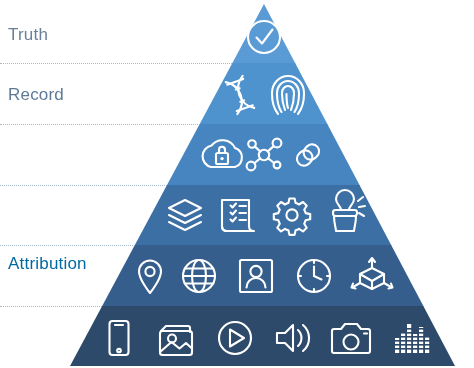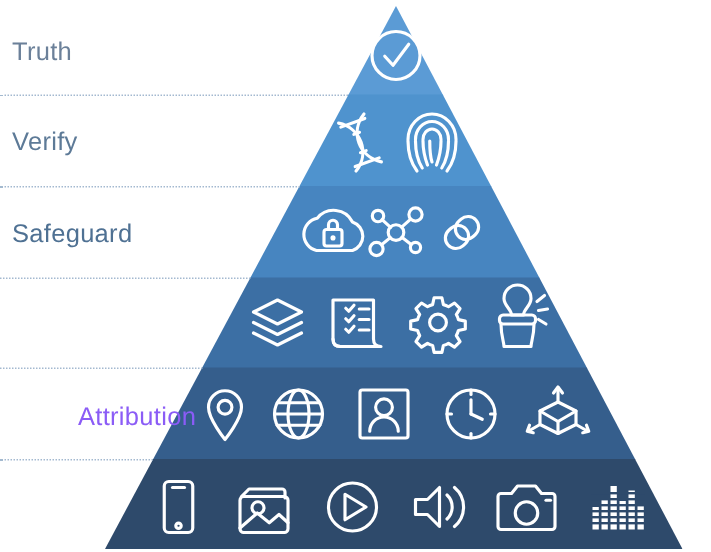--- a/index.html
+++ b/index.html
@@ -211,23 +211,22 @@
         <rect x="-18" y="6" width="36" height="1.6" fill="#2E4A6B"></rect>
         <rect x="-18" y="10" width="36" height="1.6" fill="#2E4A6B"></rect>
         <rect x="-18" y="-2" width="36" height="1.6" fill="#2E4A6B"></rect>
         <rect x="-18" y="-6" width="36" height="1.6" fill="#2E4A6B"></rect>
         <rect x="-18" y="-10" width="36" height="1.6" fill="#2E4A6B"></rect>
       </g>
     </g>
   </svg>
 
   <div class="row-label" id="lbl0" style="color: rgb(107, 128, 153); top: 25.5px;">Truth</div>
-  <div class="row-label" id="lbl1" style="color: rgb(93, 122, 151); top: 85.5px;">Verify</div>
-  <div class="row-label" id="lbl2" style="color: rgb(79, 113, 147); top: 146.5px;">Safeguard</div>
-  <div class="row-label" id="lbl4" style="color: #8b5cf6; top: 269px; margin-left: 44px;">Attribution</div>
+  <div class="row-label" id="lbl1" style="color: rgb(93, 122, 151); top: 85.5px;">Record</div>
+  <div class="row-label" id="lbl4" style="color: #0369a1; top: 255px;">Attribution</div>
 
   <div class="sep" id="sep0" style="top: 63px; width: 232.381px; border-top-color: rgb(159, 182, 205);"></div>
   <div class="sep" id="sep1" style="top: 124px; width: 199.691px; border-top-color: rgb(159, 182, 205);"></div>
   <div class="sep" id="sep2" style="top: 185px; width: 167px; border-top-color: rgb(159, 182, 205);"></div>
   <div class="sep" id="sep3" style="top: 245px; width: 134.845px; border-top-color: rgb(159, 182, 205);"></div>
   <div class="sep" id="sep4" style="top: 306px; width: 102.155px; border-top-color: rgb(159, 182, 205);"></div>
 
 </div>
 
 </body></html>

